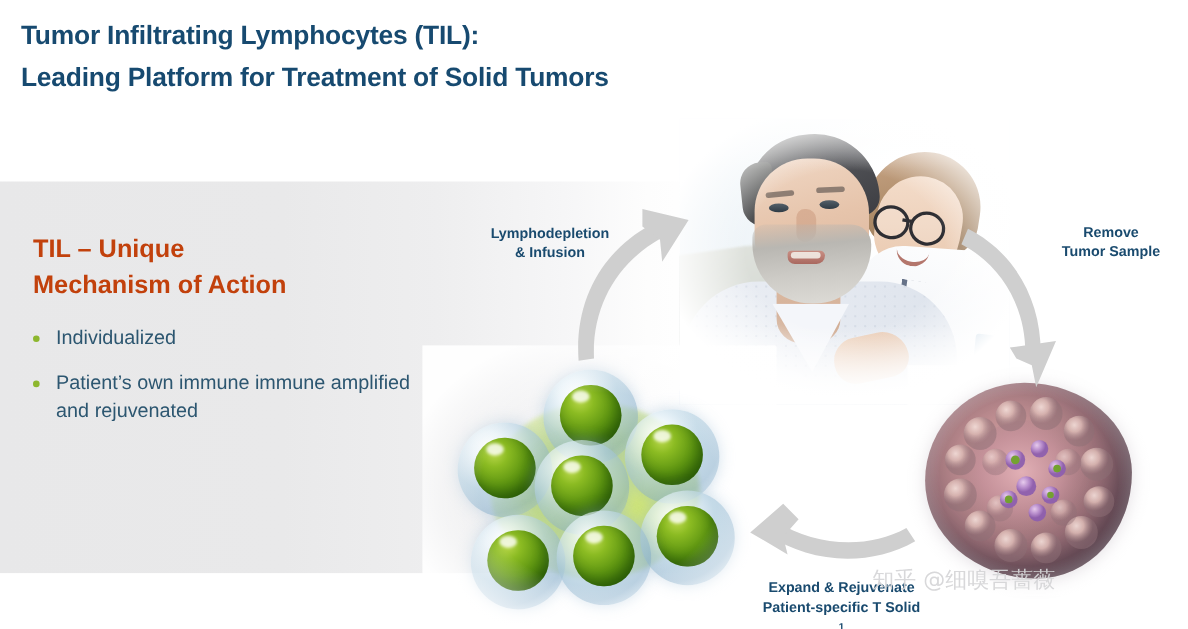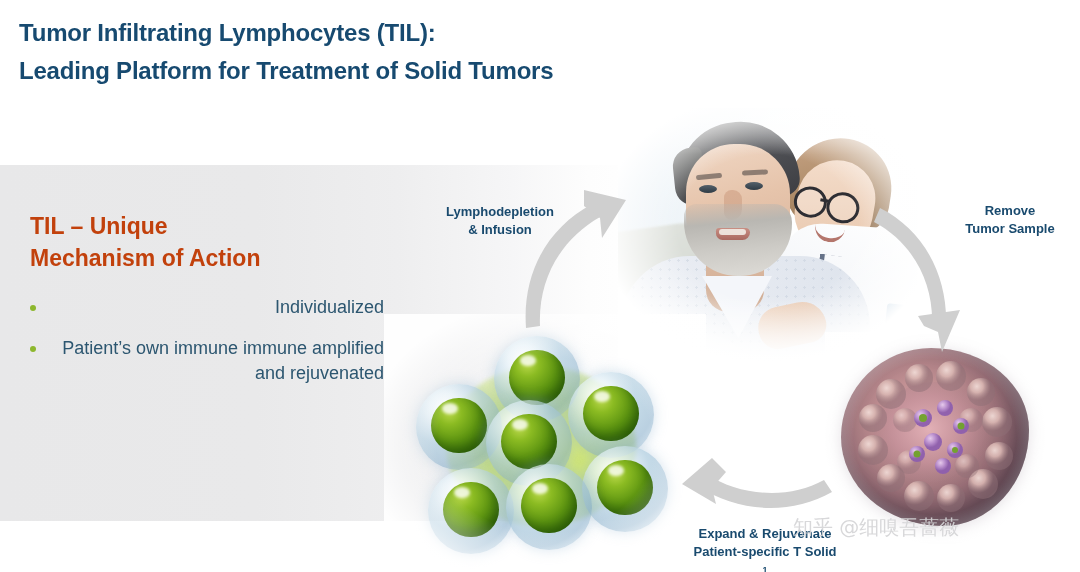--- a/index.html
+++ b/index.html
@@ -29,21 +29,21 @@
   }
 
   .panel-head{
     position:absolute;left:30px;top:210px;width:330px;
     color:#c2410c;font-weight:bold;font-size:23px;line-height:32px;
   }
   .panel-head .l2{display:block;}
 
   .bullets{
     position:absolute;left:24px;top:295px;width:360px;
-    list-style:none;margin:0;padding:0;text-align:right;
+    list-style:none;margin:0;padding:0;
   }
   .bullets li{
     position:relative;
     padding-left:27px;
     margin-bottom:16px;
     color:#2c5670;
     font-size:18px;
     line-height:25px;
   }
   .bullets li::before{

